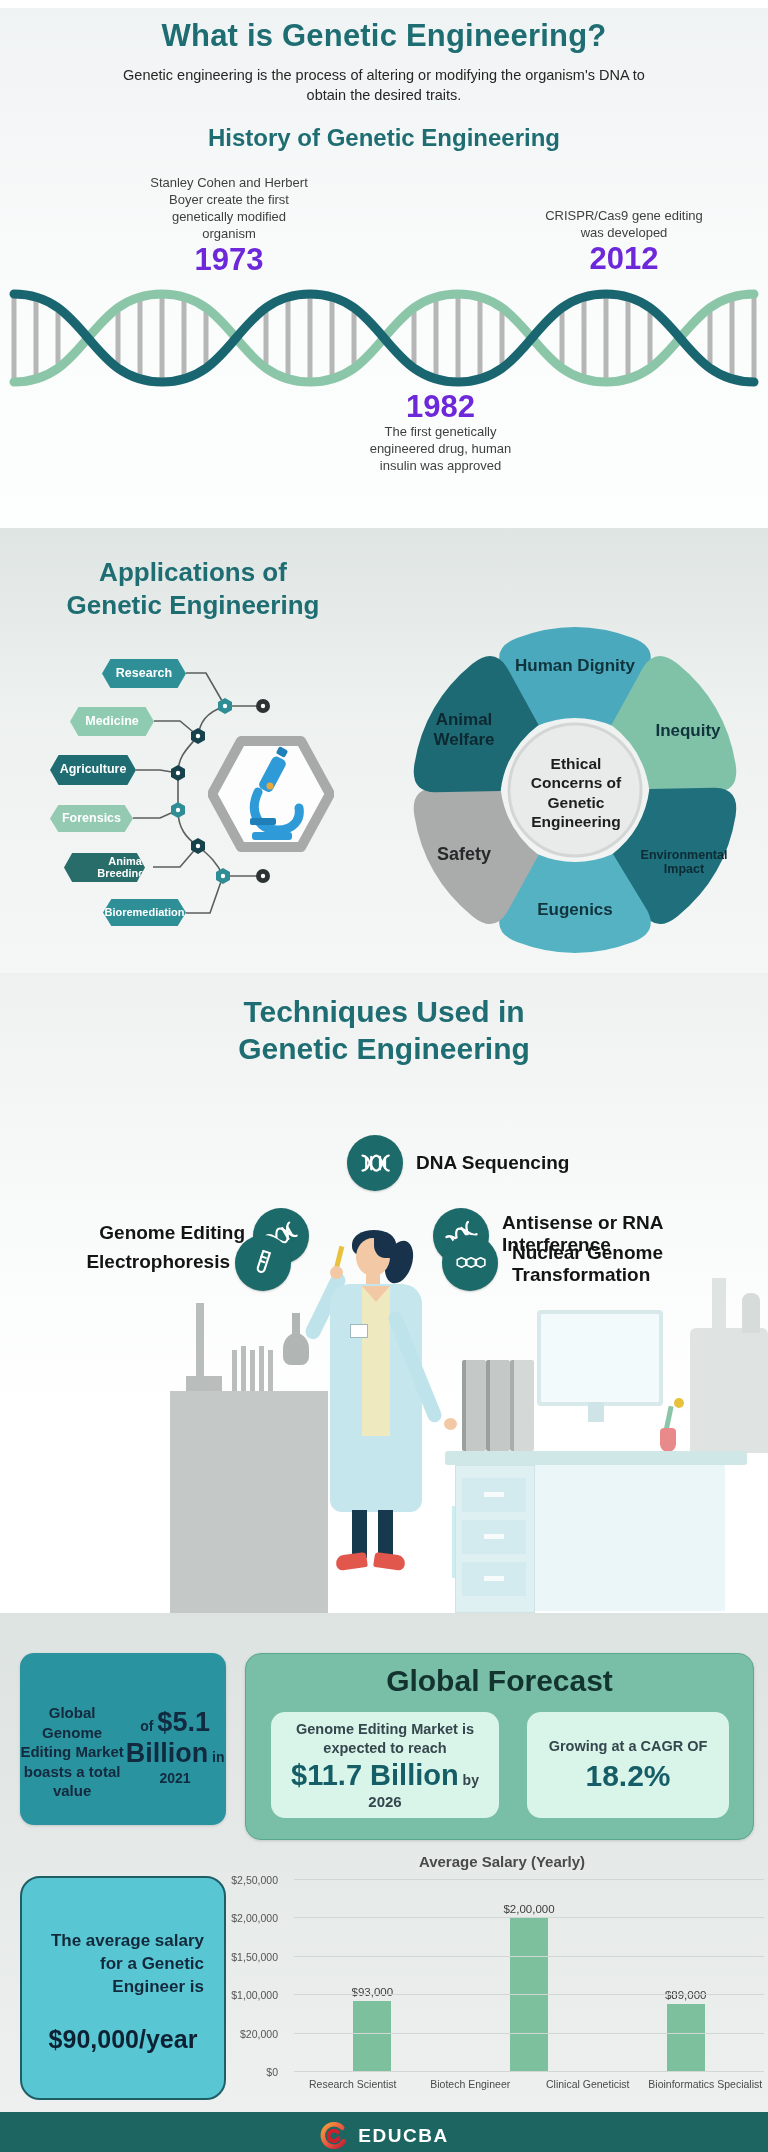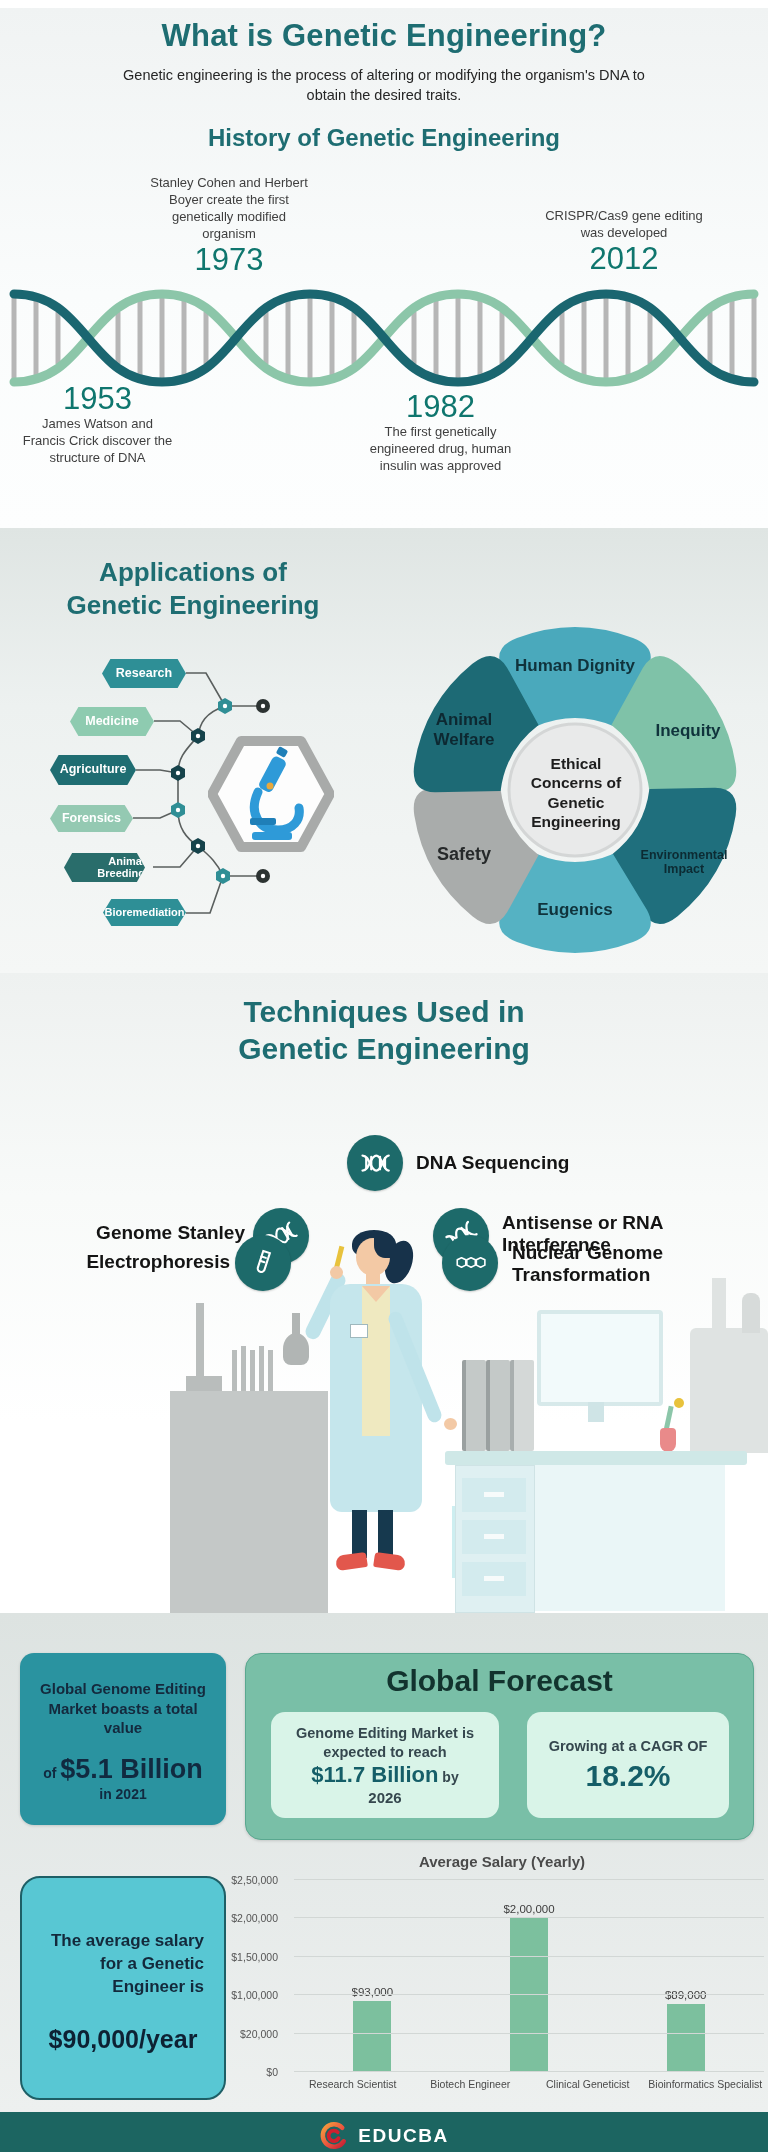--- a/index.html
+++ b/index.html
@@ -15,21 +15,21 @@
   .sec-footer{left:0;top:2104px;width:768px;height:48px;background:#1c6561;display:flex;align-items:center;justify-content:center;gap:9px;}
 
   h1,h2,h3,p{margin:0;}
   .title-main{left:0;top:10px;width:768px;text-align:center;font-size:31px;font-weight:800;color:#1e6d72;letter-spacing:.2px;}
   .subtitle{left:104px;top:58px;width:560px;text-align:center;font-size:14.5px;line-height:1.35;color:#262626;font-weight:500;}
   .title-history{left:0;top:116px;width:768px;text-align:center;font-size:24px;font-weight:800;color:#1e6d72;}
 
   
   .ev{text-align:center;}
   .ev .ev-text{font-size:13px;line-height:1.3;color:#3f3f3f;font-weight:500;}
-  .ev .ev-year{font-size:31px;font-weight:400;color:#0f766e;line-height:1.1;}
+  .ev .ev-year{font-size:31px;font-weight:700;color:#6d28d9;line-height:1.1;}
 
   
   .title-apps{left:52px;top:548px;width:282px;text-align:center;font-size:26px;font-weight:800;color:#1e6d72;line-height:1.25;}
   .pill{position:absolute;display:flex;align-items:center;justify-content:center;color:#fff;font-weight:600;
         font-size:12.5px;line-height:1.05;text-align:right;
         clip-path:polygon(10% 0%,90% 0%,100% 50%,90% 100%,10% 100%,0% 50%);}
   .title-tech{left:224px;top:986px;width:320px;text-align:center;font-size:30px;font-weight:800;color:#1e6d72;line-height:1.22;}
 
   
   .tech-circle{position:absolute;width:56px;height:56px;border-radius:50%;background:#1d6a6a;
@@ -39,35 +39,35 @@
   
   .petal-label{position:absolute;text-align:center;font-weight:700;color:#10333c;line-height:1.15;}
   .wheel-center-label{position:absolute;left:520px;top:746px;width:112px;text-align:center;
                       font-size:15.5px;font-weight:700;color:#1d1d1d;line-height:1.25;}
 
   
   .lab div{position:absolute;}
 
   
   .card-market{left:20px;top:1645px;width:206px;height:172px;background:#2a93a0;border-radius:14px;
-               display:flex;flex-direction:column;align-items:center;box-shadow:0 1px 3px rgba(0,0,0,.15);}
+               display:flex;flex-direction:row;align-items:center;box-shadow:0 1px 3px rgba(0,0,0,.15);}
   .mk-line{margin-top:26px;width:176px;text-align:center;font-size:15px;font-weight:600;color:#14293d;line-height:1.3;}
   .mk-value{margin-top:16px;width:172px;text-align:center;color:#112a40;line-height:1.15;}
   .mk-sm{font-size:14px;font-weight:600;}
   .mk-big{font-size:27px;font-weight:800;}
 
   .card-forecast{left:245px;top:1645px;width:507px;height:185px;background:#79bfa7;border:1.5px solid #5aa890;
                  border-radius:16px;box-shadow:0 1px 3px rgba(0,0,0,.15);}
   .fc-title{position:absolute;left:0;top:10px;width:100%;text-align:center;font-size:30px;font-weight:800;color:#12332e;}
   .fc-inner{position:absolute;background:#d9f4e8;border-radius:14px;display:flex;flex-direction:column;
             align-items:center;justify-content:center;text-align:center;}
   .fc-inner-1{left:25px;top:58px;width:228px;height:106px;}
   .fc-inner-2{left:281px;top:58px;width:202px;height:106px;}
   .fc-text{font-size:14.5px;font-weight:600;color:#35474e;line-height:1.3;width:200px;}
-  .fc-big{font-size:22px;font-weight:800;color:#155e68;line-height:1.2;}
+  .fc-big{font-size:29px;font-weight:800;color:#155e68;line-height:1.2;}
   .fc-by{font-size:14px;font-weight:600;color:#35474e;}
   .fc-year{font-size:15px;font-weight:600;color:#35474e;}
   .fc-cagr{font-size:30px;font-weight:800;color:#155e68;margin-top:4px;}
 
   .card-salary{left:20px;top:1868px;width:202px;height:220px;background:#58c7d3;border:2px solid #1e5f66;
                border-radius:20px;display:flex;flex-direction:column;align-items:center;}
   .sal-text{margin-top:52px;width:162px;text-align:right;font-size:17px;font-weight:600;color:#13293b;line-height:1.35;}
   .sal-value{margin-top:26px;font-size:25px;font-weight:800;color:#0d2133;}
 
   
@@ -136,24 +136,20 @@
       <line x1="628" y1="21" x2="628" y2="100"></line>
         <line x1="650" y1="34" x2="650" y2="86"></line>
       <line x1="710" y1="34" x2="710" y2="86"></line>
         <line x1="732" y1="21" x2="732" y2="100"></line>
         <line x1="754" y1="16" x2="754" y2="104"></line>
     </g>
     <path d="M14,104 C88,104 88,16 162,16 C236,16 236,104 310,104 C384,104 384,16 458,16 C532,16 532,104 606,104 C680,104 680,16 754,16" fill="none" stroke="#8cc6a9" stroke-width="9" stroke-linecap="round"></path>
     <path d="M14,16 C88,16 88,104 162,104 C236,104 236,16 310,16 C384,16 384,104 458,104 C532,104 532,16 606,16 C680,16 680,104 754,104" fill="none" stroke="#1a6670" stroke-width="9" stroke-linecap="round"></path>
   </svg>
 
-  <div class="abs ev" style="left:20px;top:374px;width:155px;">
-    <p class="ev-year">1953</p>
-    <p class="ev-text">James Watson and Francis Crick discover the structure of DNA</p>
-  </div>
   <div class="abs ev" style="left:368px;top:382px;width:145px;">
     <p class="ev-year">1982</p>
     <p class="ev-text">The first genetically engineered drug, human insulin was approved</p>
   </div>
 
   <h2 class="abs title-apps">Applications of Genetic Engineering</h2>
 
   <svg class="abs" style="left:100px;top:640px;" width="230" height="290" viewBox="0 0 230 290">
     <g fill="none" stroke="#5a5f5e" stroke-width="1.6">
       <path d="M125,58 C105,65 100,75 98,88 C88,100 78,108 78,125 L78,162 C78,180 86,190 98,198 C110,208 118,216 123,228"></path>
@@ -256,21 +252,21 @@
 
   <div class="tech-circle" style="left:253px;top:1200px;">
     <svg width="34" height="30" viewBox="0 0 26 24" fill="none" stroke="#fff" stroke-width="1.8" stroke-linecap="round" transform="rotate(-30)">
       <path d="M3,6 C9,6 9,18 14,18 C19,18 19,6 24,6"></path>
         <path d="M3,18 C9,18 9,6 14,6 C19,6 19,18 24,18"></path>
       <line x1="6" y1="8" x2="6" y2="16"></line>
         <line x1="17" y1="7" x2="17" y2="17"></line>
         <line x1="21" y1="8" x2="21" y2="16"></line>
     </svg>
   </div>
-  <div class="tlabel" style="left:85px;top:1214px;width:160px;text-align:right;">Genome Stanley</div>
+  <div class="tlabel" style="left:85px;top:1214px;width:160px;text-align:right;">Genome Editing</div>
 
   <div class="tech-circle" style="left:433px;top:1200px;">
     <svg width="34" height="30" viewBox="0 0 26 24" fill="none" stroke="#fff" stroke-width="1.8" stroke-linecap="round" transform="rotate(-35)">
       <path d="M3,6 C9,6 9,18 14,18 C19,18 19,6 24,6"></path>
         <path d="M3,18 C9,18 9,6 14,6 C19,6 19,18 24,18"></path>
       <line x1="6" y1="8" x2="6" y2="16"></line>
         <line x1="17" y1="7" x2="17" y2="17"></line>
     </svg>
   </div>
   <div class="tlabel" style="left:502px;top:1204px;width:180px;">Antisense or RNA Interference</div>

